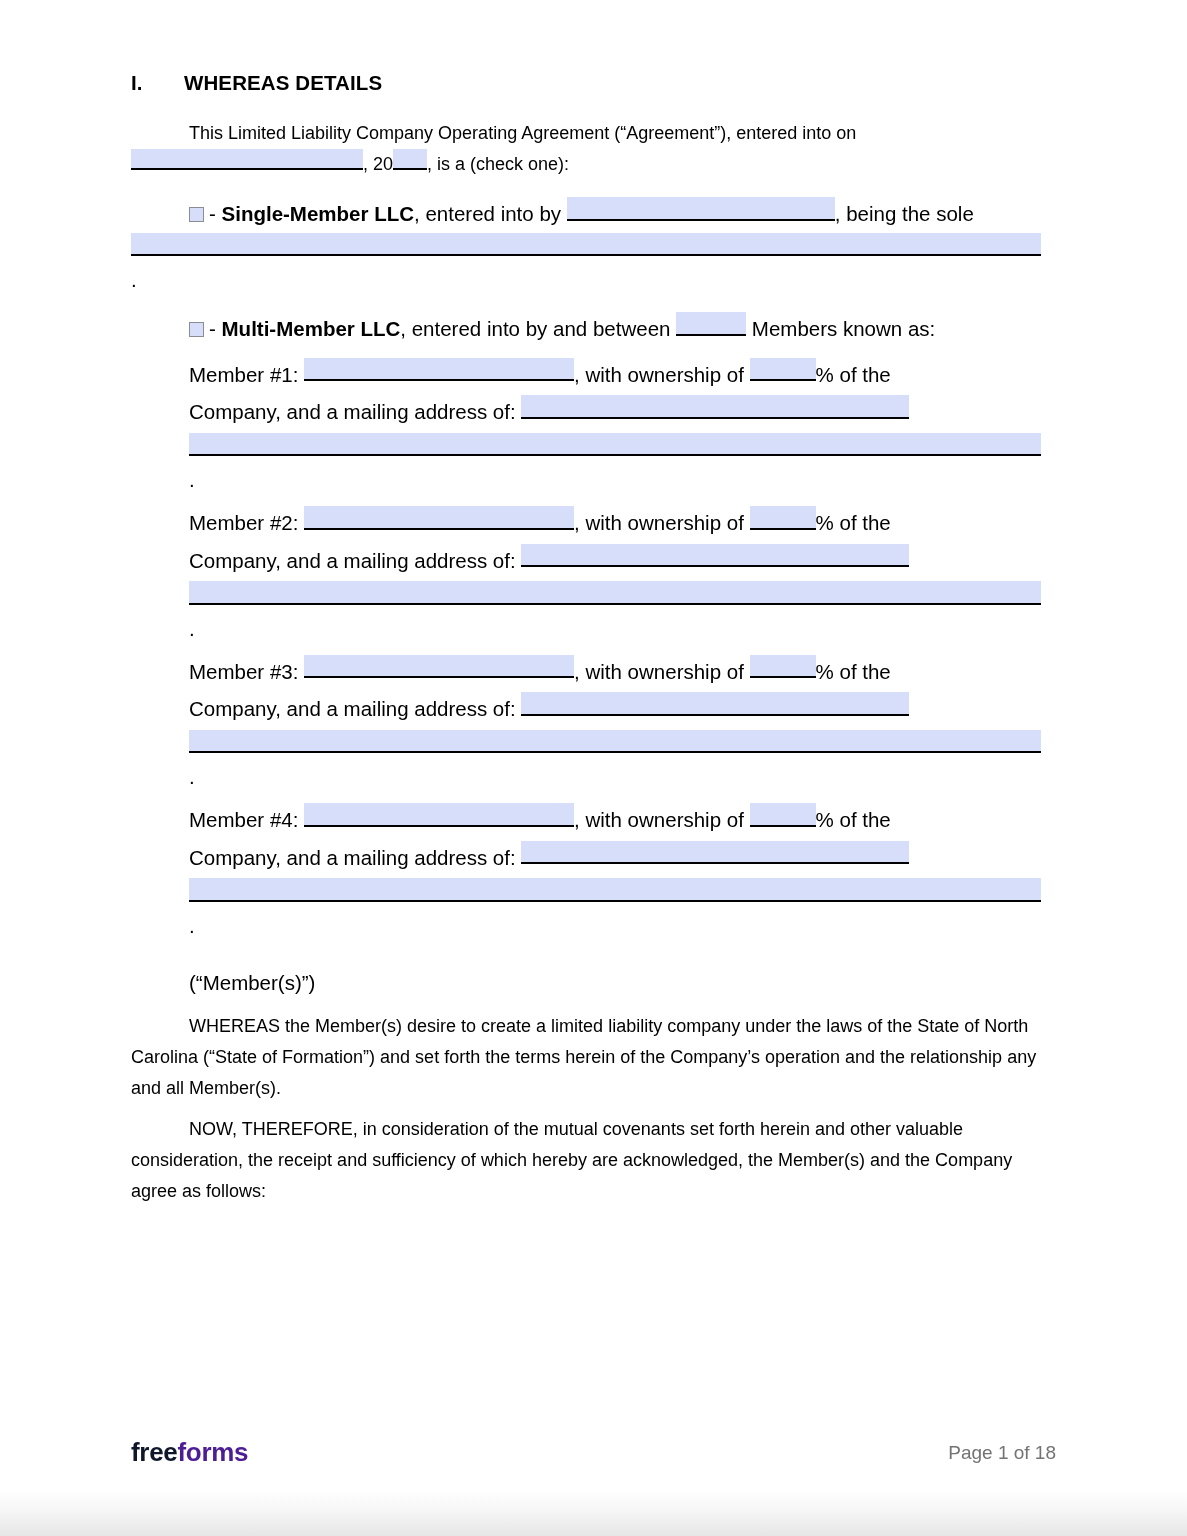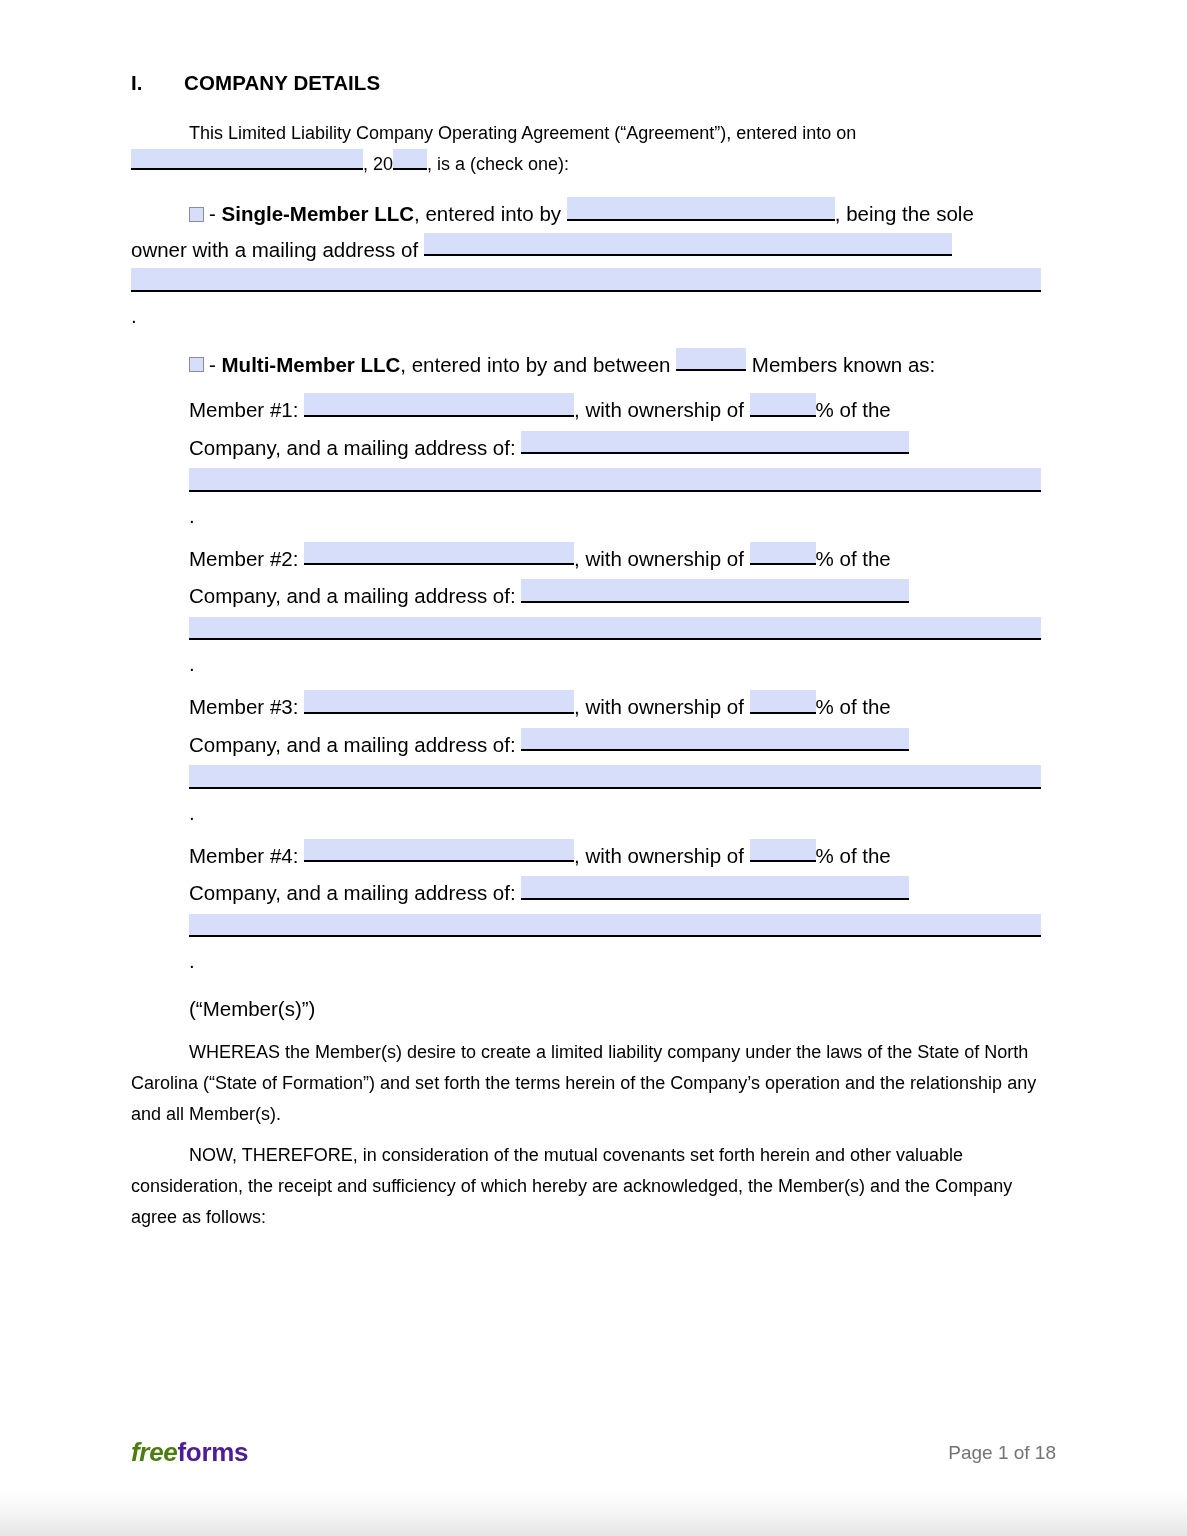--- a/index.html
+++ b/index.html
@@ -133,67 +133,64 @@
   .member-block { margin-bottom: 11px; }
   .member-block .m-l1 { font-size: 20.5px; line-height: 31px; white-space: nowrap; }
   .member-block .m-l2 { font-size: 20.5px; line-height: 31px; margin-top: 6px; }
   .member-block .m-l3 { font-size: 20.5px; line-height: 31px; margin-top: 6px; }
   .addr-tail { font-size: 20.5px; }
 
   .members-label {
     padding-left: 58px;
     font-size: 20.5px;
     line-height: 31px;
-    margin-top: 17px;
+    margin-top: 26px;
   }
   .para-whereas { margin-top: 13px; }
   .para-now { margin-top: 10px; }
 
   
   .footer {
     position: absolute;
     left: 131px;
     right: 131px;
     top: 1437px;
     display: flex;
     align-items: center;
     justify-content: space-between;
   }
   .logo { font-size: 26px; font-weight: bold; letter-spacing: -0.3px; }
-  .logo .free { color: #4d7c0f; font-weight: bold; font-style: italic; }
+  .logo .free { color: #0f172a; font-weight: bold; }
   .logo .forms { color: #4c1d95; font-weight: bold; }
   .page-num { font-size: 19px; color: #737373; }
 </style>
 </head>
 <body>
 
 <div class="page">
 
   <div class="content">
 
 
     <div class="section-head">
       <span class="section-num">I.</span>
-      <span class="section-title">COMPANY DETAILS</span>
+      <span class="section-title">WHEREAS DETAILS</span>
     </div>
 
     <div class="body-text para-intro">
       <span class="indent"></span><span>This Limited Liability Company Operating Agreement (“Agreement”), entered into</span>
       <span>on</span>
       <span class="fld fld-date"></span><span>, 20</span><span class="fld fld-year"></span><span>, is a (check one):</span>
     </div>
 
     <div class="opt-block">
       <div class="opt-line">
         <span class="indent"></span><span class="cbox"></span><span>- </span><span class="opt-label">Single-Member LLC</span><span>, entered into by </span><span class="fld fld-sm-name"></span><span>, being the sole</span>
       </div>
       <div class="opt-line2">
-        <span>owner with a mailing address of </span><span class="fld fld-sm-addr1"></span>
-      </div>
-      <div class="opt-line2">
         <span class="fld fld-wide"></span><span class="addr-tail">.</span>
       </div>
     </div>
 
     <div class="opt-block">
       <div class="opt-line">
         <span class="indent"></span><span class="cbox"></span><span>- </span><span class="opt-label">Multi-Member LLC</span><span>, entered into by and between </span><span class="fld fld-count"></span><span> Members known as:</span>
       </div>
 
       <div class="members-wrap">

